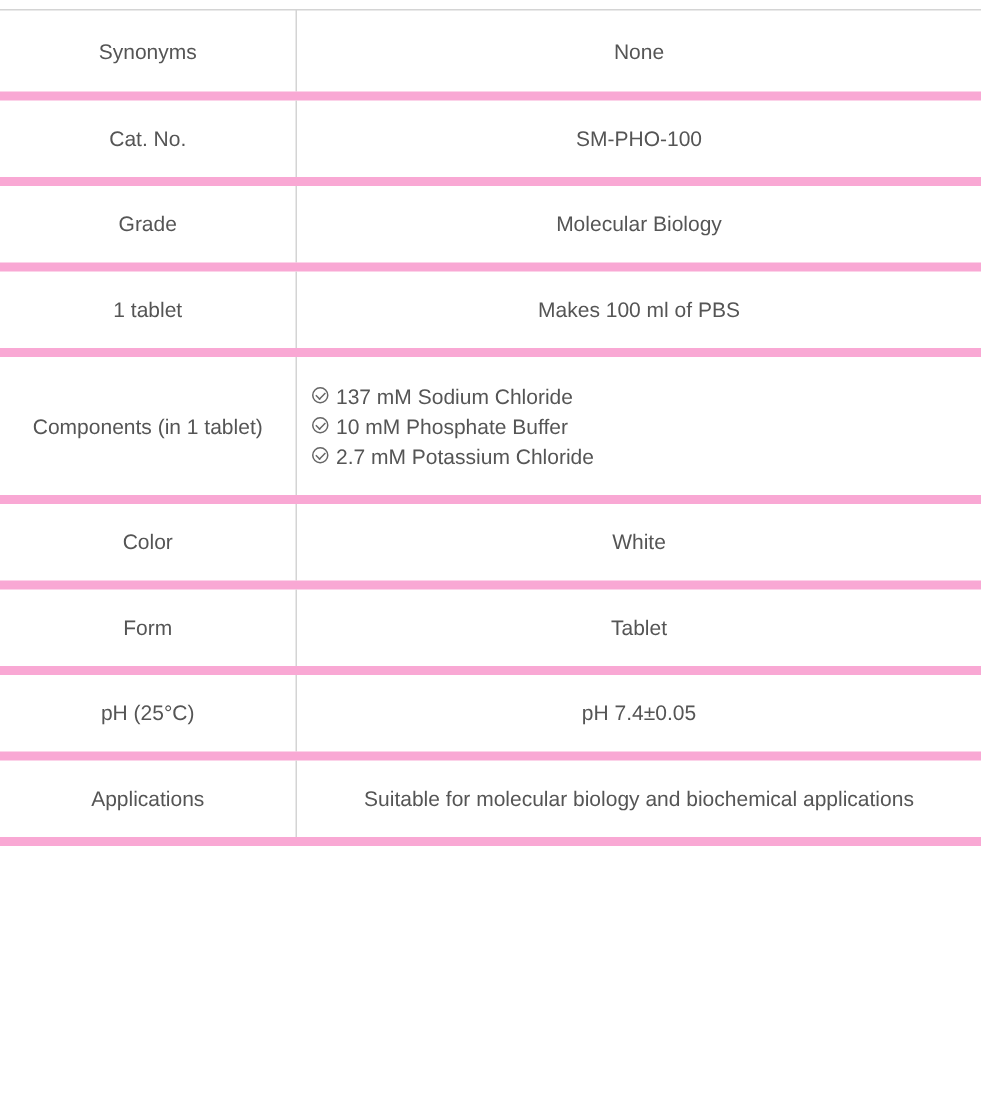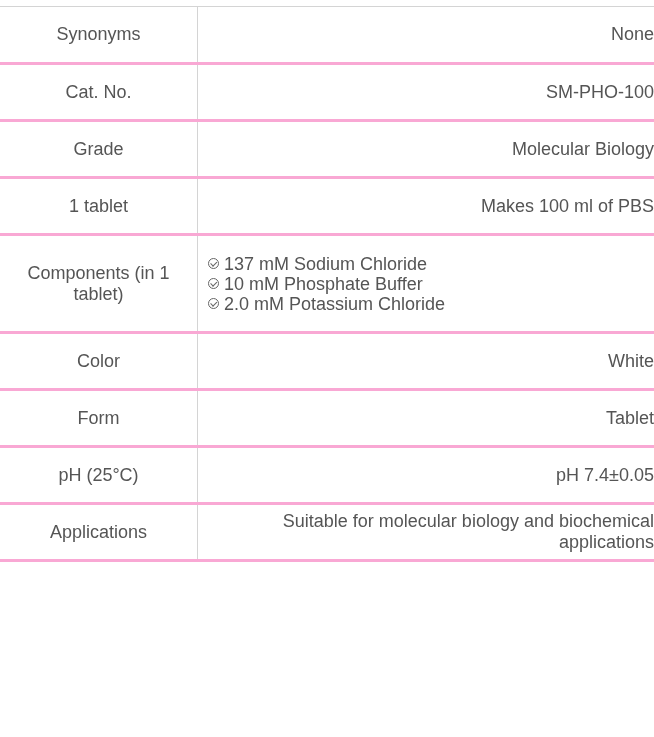--- a/index.html
+++ b/index.html
@@ -1,20 +1,20 @@
 <!DOCTYPE html>
 <html><head>
 <meta charset="utf-8">
 <style>
   html, body { margin: 0; padding: 0; background: #ffffff; }
   body { width: 654px; height: 737px; overflow: hidden; font-family: "Liberation Sans", "DejaVu Sans", sans-serif; color: #555555; }
   table.spec { position: absolute; top: 6px; left: 0; width: 654px; border-collapse: collapse; table-layout: fixed; }
-  table.spec td { border-top: 1px solid #d4d4d4; border-bottom: 3px solid #f9a8d4; font-size: 18px; color: #555; padding: 0; }
+  table.spec td { border-top: 1px solid #d4d4d4; border-bottom: 6px solid #f9a8d4; font-size: 14px; color: #555; padding: 0; }
   table.spec td.k { width: 197px; text-align: center; border-right: 1px solid #d4d4d4; }
-  table.spec td.v { text-align: right; }
+  table.spec td.v { text-align: center; }
   table.spec tr { height: 57px; }
   table.spec tr.tall { height: 98px; }
   td.v.list { text-align: left; padding-left: 10px; }
   .li { display: flex; align-items: center; line-height: 20px; }
   .chk { display: inline-block; width: 9px; height: 9px; border: 1px solid #666; border-radius: 50%; margin-right: 5px; position: relative; }
   .chk::after { content: ""; position: absolute; left: 2.5px; top: 1px; width: 2.5px; height: 4.5px; border-right: 1px solid #666; border-bottom: 1px solid #666; transform: rotate(45deg); }
 </style>
 </head>
 <body>
 
@@ -42,21 +42,21 @@
         <div class="li">
             <span class="chk"></span>
             <span>137 mM Sodium Chloride</span>
           </div>
         <div class="li">
             <span class="chk"></span>
             <span>10 mM Phosphate Buffer</span>
           </div>
         <div class="li">
             <span class="chk"></span>
-            <span>2.0 mM Potassium Chloride</span>
+            <span>2.7 mM Potassium Chloride</span>
           </div>
       </td>
     </tr>
     <tr>
         <td class="k">Color</td>
         <td class="v">White</td>
       </tr>
     <tr>
         <td class="k">Form</td>
         <td class="v">Tablet</td>

